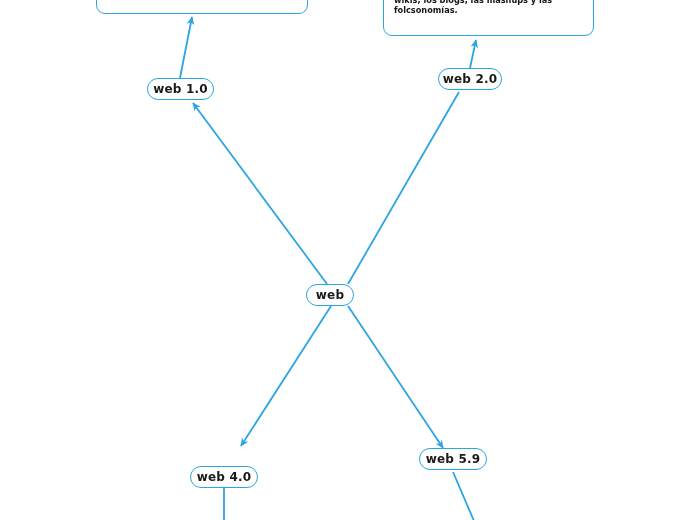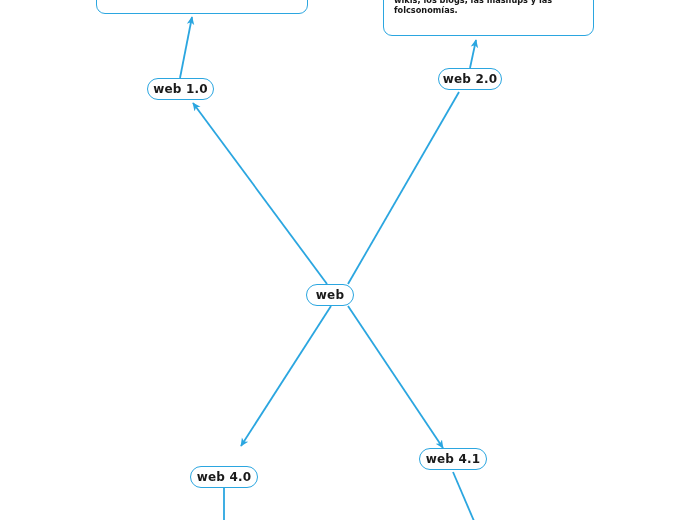--- a/index.html
+++ b/index.html
@@ -124,16 +124,16 @@
 
   <div class="node node-pill" id="node-web">
     <span>web</span>
   </div>
 
   <div class="node node-pill" id="node-web40">
     <span>web 4.0</span>
   </div>
 
   <div class="node node-pill" id="node-web50">
-    <span>web 4.1</span>
+    <span>web 5.9</span>
   </div>
 
 </div>
 
 </body></html>

